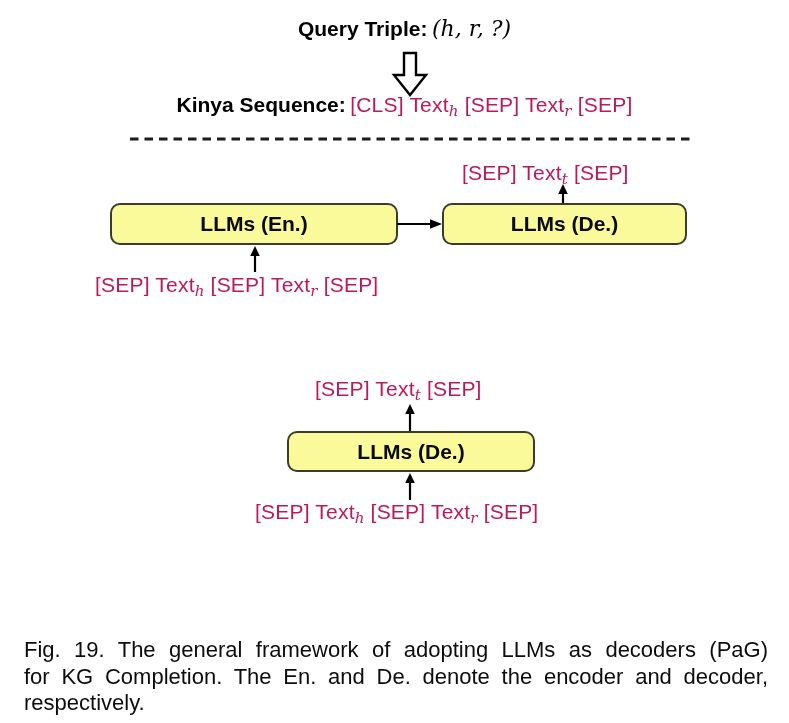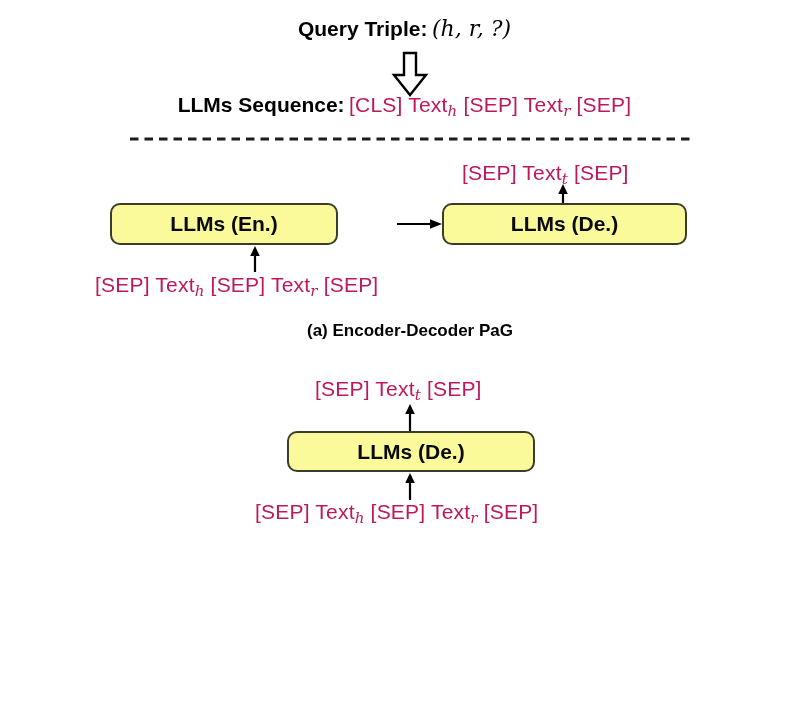--- a/index.html
+++ b/index.html
@@ -74,40 +74,40 @@
     <span class="math">(h, r, ?)</span>
   </div>
 
   <div class="abs" style="left:390px; top:51px">
     <svg width="40" height="46" viewBox="0 0 40 46">
       <path d="M14 2 H26 V24 H36 L20 44 L4 24 H14 Z" fill="#ffffff" stroke="#000000" stroke-width="2.4" stroke-linejoin="miter"></path>
     </svg>
   </div>
 
   <div class="abs center-line" style="top:93px">
-    <span class="hdr-label">LLMs Sequence:</span>
+    <span class="hdr-label">Kinya Sequence:</span>
     <span class="seq"><span>[CLS]</span> <span>Text</span><sub class="msub">h</sub> <span>[SEP]</span> <span>Text</span><sub class="msub">r</sub> <span>[SEP]</span></span>
   </div>
 
   <div class="abs" style="left:130px; top:136px">
     <svg width="560" height="6" viewBox="0 0 560 6">
       <line x1="0" y1="3" x2="560" y2="3" stroke="#1c1c1c" stroke-width="3.2" stroke-dasharray="8.5 6"></line>
     </svg>
   </div>
 
   <div class="abs seq" style="left:462px; top:161px"><span>[SEP]</span> <span>Text</span><sub class="msub">t</sub> <span>[SEP]</span></div>
 
   <div class="abs" style="left:555px; top:184px">
     <svg width="16" height="21" viewBox="0 0 16 21">
       <line x1="8" y1="21" x2="8" y2="7" stroke="#000" stroke-width="2.2"></line>
       <polygon points="8,0 3.2,10 12.8,10" fill="#000"></polygon>
     </svg>
   </div>
 
-  <div class="abs llm-box" style="left:110px; top:203px; width:228px; height:42px">
+  <div class="abs llm-box" style="left:110px; top:203px; width:288px; height:42px">
     <span>LLMs (En.)</span>
   </div>
 
   <div class="abs" style="left:397px; top:216px">
     <svg width="46" height="16" viewBox="0 0 46 16">
       <line x1="0" y1="8" x2="35" y2="8" stroke="#000" stroke-width="2.2"></line>
       <polygon points="45,8 33,3.2 33,12.8" fill="#000"></polygon>
     </svg>
   </div>
 
@@ -117,21 +117,20 @@
 
   <div class="abs" style="left:247px; top:246px">
     <svg width="16" height="26" viewBox="0 0 16 26">
       <line x1="8" y1="26" x2="8" y2="7" stroke="#000" stroke-width="2.2"></line>
       <polygon points="8,0 3.2,10 12.8,10" fill="#000"></polygon>
     </svg>
   </div>
 
   <div class="abs seq" style="left:95px; top:273px"><span>[SEP]</span> <span>Text</span><sub class="msub">h</sub> <span>[SEP]</span> <span>Text</span><sub class="msub">r</sub> <span>[SEP]</span></div>
 
-  <div class="abs diag-caption" style="left:307px; top:321px">(a) Encoder-Decoder PaG</div>
 
   <div class="abs seq" style="left:315px; top:377px"><span>[SEP]</span> <span>Text</span><sub class="msub">t</sub> <span>[SEP]</span></div>
 
   <div class="abs" style="left:402px; top:404px">
     <svg width="16" height="27" viewBox="0 0 16 27">
       <line x1="8" y1="27" x2="8" y2="7" stroke="#000" stroke-width="2.2"></line>
       <polygon points="8,0 3.2,10 12.8,10" fill="#000"></polygon>
     </svg>
   </div>
 
@@ -142,15 +141,20 @@
   <div class="abs" style="left:402px; top:473px">
     <svg width="16" height="27" viewBox="0 0 16 27">
       <line x1="8" y1="27" x2="8" y2="7" stroke="#000" stroke-width="2.2"></line>
       <polygon points="8,0 3.2,10 12.8,10" fill="#000"></polygon>
     </svg>
   </div>
 
   <div class="abs seq" style="left:255px; top:500px"><span>[SEP]</span> <span>Text</span><sub class="msub">h</sub> <span>[SEP]</span> <span>Text</span><sub class="msub">r</sub> <span>[SEP]</span></div>
 
 
+  <div class="abs fig-caption">
+    <div class="just">Fig. 19. The general framework of adopting LLMs as decoders (PaG)</div>
+    <div class="just">for KG Completion. The En. and De. denote the encoder and decoder,</div>
+    <div>respectively.</div>
+  </div>
 
 
 </div>
 
 </body></html>

